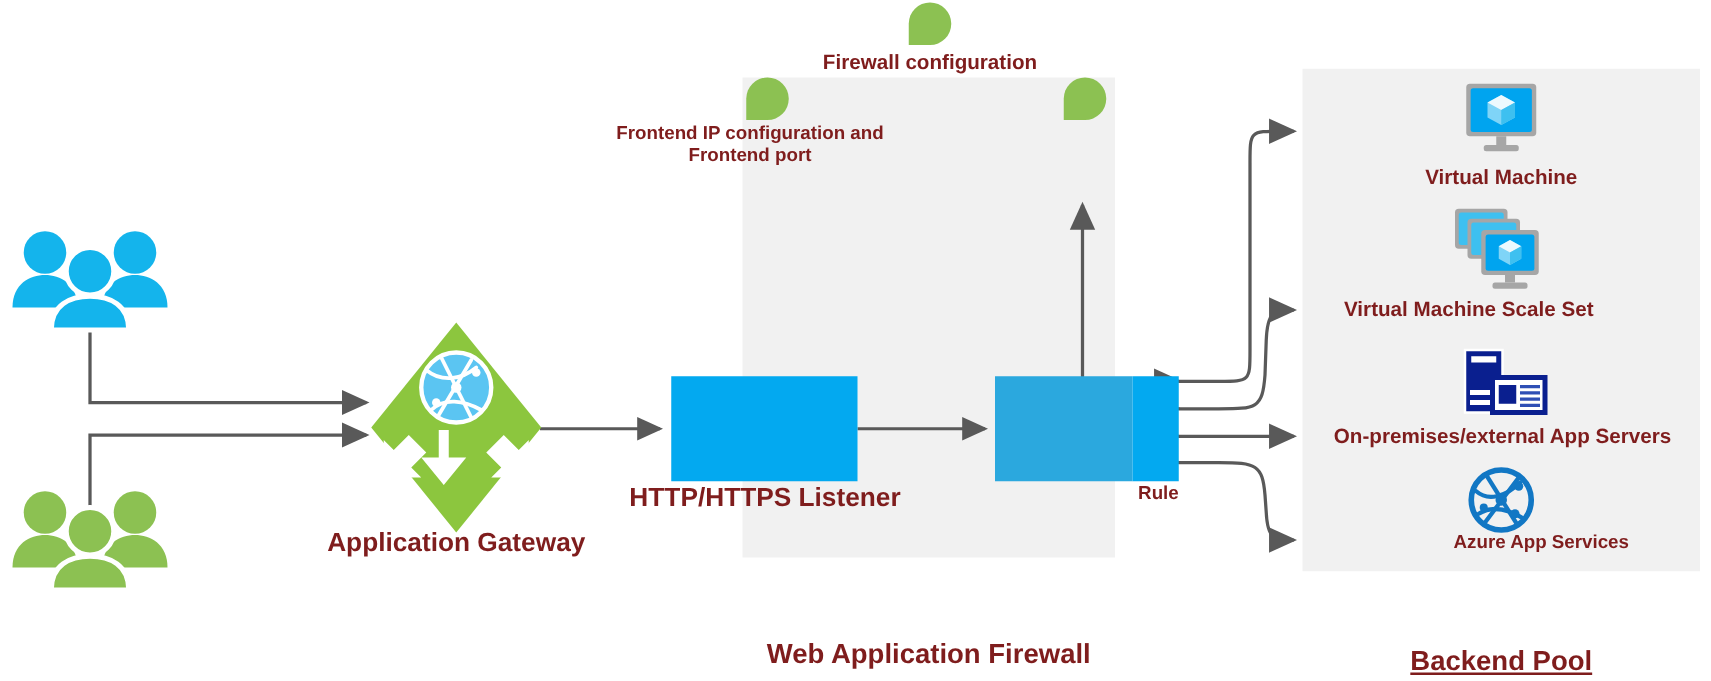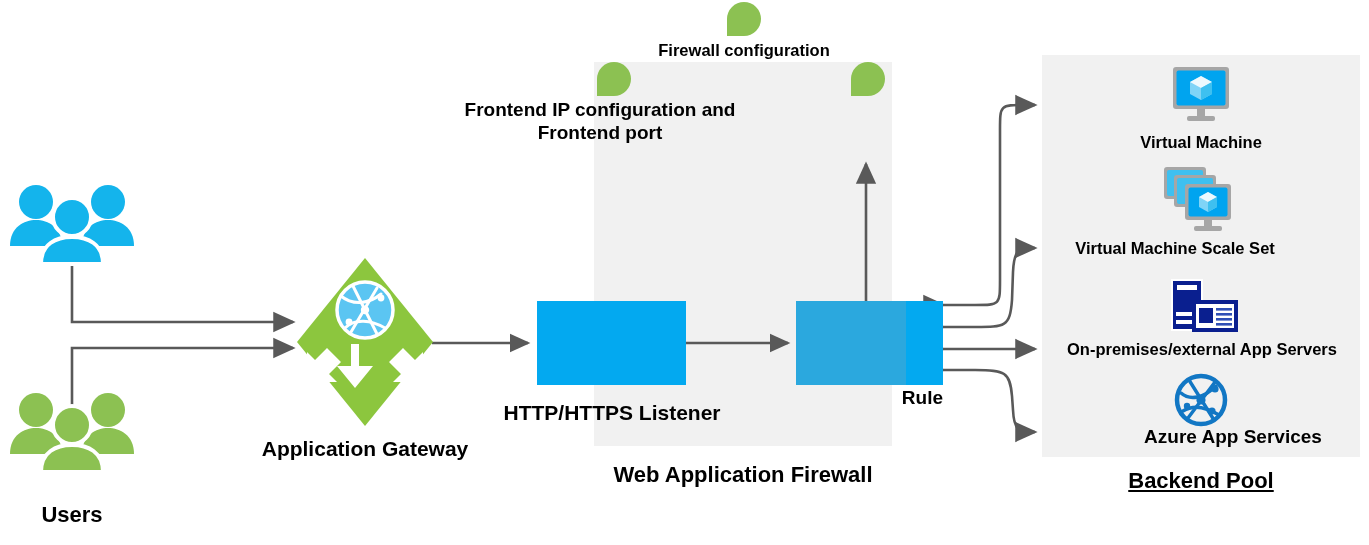--- a/index.html
+++ b/index.html
@@ -13,30 +13,30 @@
     height:545px;
     background:#ffffff;
     overflow:hidden;
   }
   .abs{position:absolute;}
   
   .panel{background:#f1f1f1;}
   
   .lbl{
     position:absolute;
-    color:#000000;
+    color:#7f1d1d;
     text-align:center;
     line-height:1.22;
     white-space:nowrap;
   }
   .bold{font-weight:bold;}
   .t16{font-size:16.5px;}
-  .t19{font-size:19px;}
-  .t21{font-size:21px;margin-top:14px;}
-  .t22{font-size:22px;}
+  .t19{font-size:15px;}
+  .t21{font-size:21px;}
+  .t22{font-size:22px;margin-top:48px;}
   .wrap{white-space:normal;}
   
   .listener-box{background:#03a9f0;}
   .rule-left{background:#2ba8de;}
   .rule-right{background:#03a9f0;}
   
   .pin{
     width:34px;height:34px;
     background:#8cc152;
     border-radius:50% 50% 50% 0;

